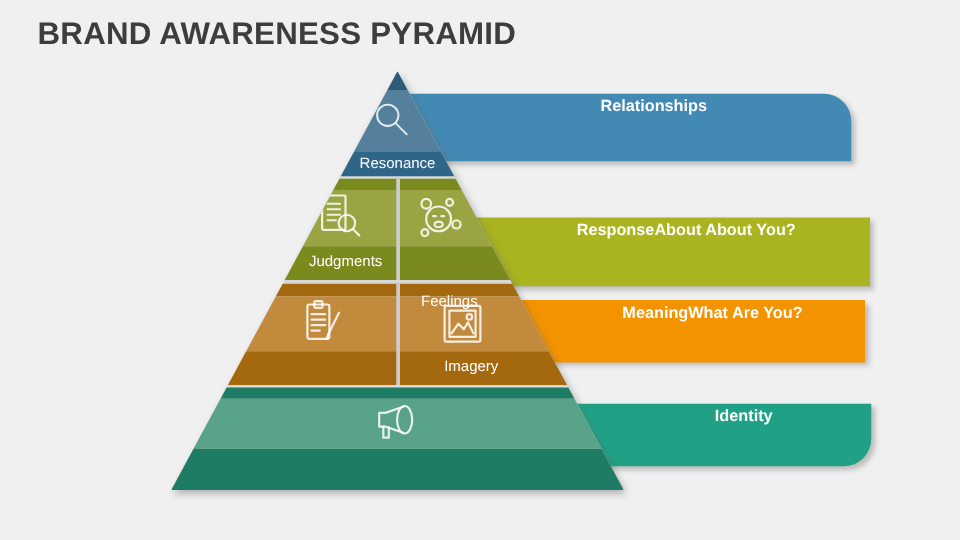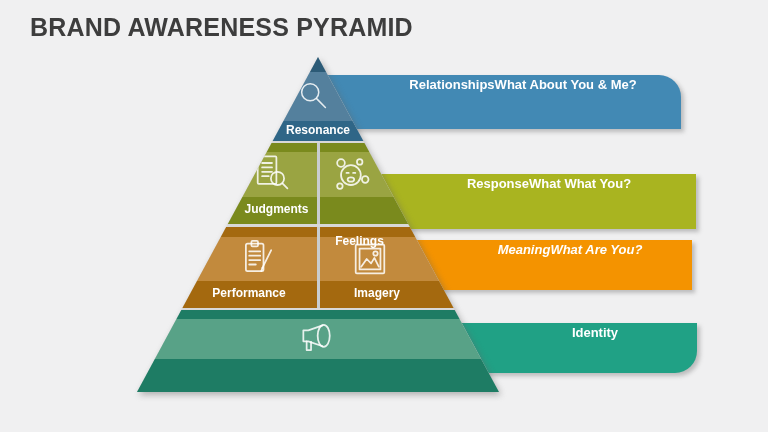--- a/index.html
+++ b/index.html
@@ -8,21 +8,21 @@
 
   .slide-title{position:absolute;left:30px;top:13px;font-size:25px;font-weight:800;
     color:#3D3D3D;letter-spacing:.2px;margin:0;}
 
   
   .banner{position:absolute;display:flex;flex-direction:row;justify-content:center;
     z-index:1;box-shadow:3px 3px 4px rgba(110,110,110,.40);}
   .banner .b-title,.banner .b-sub{color:#fff;font-weight:700;font-size:13px;line-height:19px;}
   .banner-1{left:318px;top:75px;width:316px;height:54px;border-radius:0 22px 0 0;padding-left:47px;}
   .banner-2{left:340px;top:158px;width:294px;height:55px;padding-left:62px;}
-  .banner-3{left:390px;top:240px;width:244px;height:50px;padding-left:58px;font-style:italic;}
+  .banner-3{left:390px;top:240px;width:244px;height:50px;padding-left:58px;}
   .banner-4{left:430px;top:323px;width:204px;height:50px;border-radius:0 0 22px 0;padding-left:63px;gap:35px;}
 
   
   .pyramid-wrap{position:absolute;left:137px;top:57px;width:362px;height:335px;z-index:2;
     filter:drop-shadow(2px 3px 3px rgba(100,100,100,.45));}
   .pyramid{position:absolute;inset:0;background:#D8D8D8;
     clip-path:polygon(181px 0,362px 335px,0 335px);}
   .row{position:absolute;left:0;width:100%;}
   .r1-tip   {top:0;height:15px;}
   .r1-icon  {top:15px;height:49px;}
@@ -33,21 +33,21 @@
   .r3-top   {top:170px;height:10px;}
   .r3-icon  {top:180px;height:44px;}
   .r3-label {top:224px;height:27px;}
   .r4-top   {top:253px;height:9px;}
   .r4-icon  {top:262px;height:40px;}
   .r4-label {top:302px;height:33px;}
   .vdiv{position:absolute;left:179.5px;width:3px;background:#C9CDD0;}
   .vdiv-2{top:86px;height:81px;}
   .vdiv-3{top:170px;height:81px;}
 
-  .p-label{position:absolute;color:#fff;font-size:12px;font-weight:700;text-align:center;}
+  .p-label{position:absolute;color:#fff;font-size:12px;font-weight:400;text-align:center;}
   .lbl-resonance  {top:66px;left:121px;width:120px;}
   .lbl-judgments  {top:145px;left:99px;width:81px;}
   .lbl-feelings   {top:145px;left:182px;width:81px;margin-top:32px;}
   .lbl-performance{top:229px;left:45px;width:134px;}
   .lbl-imagery    {top:229px;left:182px;width:116px;}
   .lbl-salience   {top:310px;left:121px;width:120px;}
 
   .p-icon{position:absolute;}
   .p-icon svg{display:block;}
   .icn-search     {left:158px;top:21px;}
@@ -60,25 +60,24 @@
 </style>
 </head>
 <body>
 
 <div class="stage">
 
   <h1 class="slide-title">BRAND AWARENESS PYRAMID</h1>
 
   <div class="banner banner-1" style="background: rgb(66, 137, 180);">
     <div class="b-title">Relationships</div>
-    <div class="b-sub">What About You &amp; Me?</div>
   </div>
   <div class="banner banner-2" style="background: rgb(169, 180, 32); margin-top: 16px;">
     <div class="b-title">Response</div>
-    <div class="b-sub">What What You?</div>
+    <div class="b-sub">About About You?</div>
   </div>
   <div class="banner banner-3" style="background: rgb(244, 147, 0);">
     <div class="b-title">Meaning</div>
     <div class="b-sub">What Are You?</div>
   </div>
   <div class="banner banner-4" style="background: rgb(32, 161, 133);">
     <div class="b-title">Identity</div>
   </div>
 
   <div class="pyramid-wrap">
@@ -156,17 +155,16 @@
         <svg width="44" height="44" viewBox="0 0 40 40">
           <ellipse class="ic" cx="27" cy="18" rx="5.5" ry="10"></ellipse>
           <path class="ic" d="M26 8.5 L13 13 H8.5 V23 H13 L26 27.5"></path>
           <path class="ic" d="M11.5 23 L11.5 31 H15.5 V23.5"></path>
         </svg>
       </span>
 
       <div class="p-label lbl-resonance">Resonance</div>
       <div class="p-label lbl-judgments">Judgments</div>
       <div class="p-label lbl-feelings">Feelings</div>
-      <div class="p-label lbl-performance">Performance</div>
       <div class="p-label lbl-imagery">Imagery</div>
     </div>
   </div>
 </div>
 
 </body></html>

